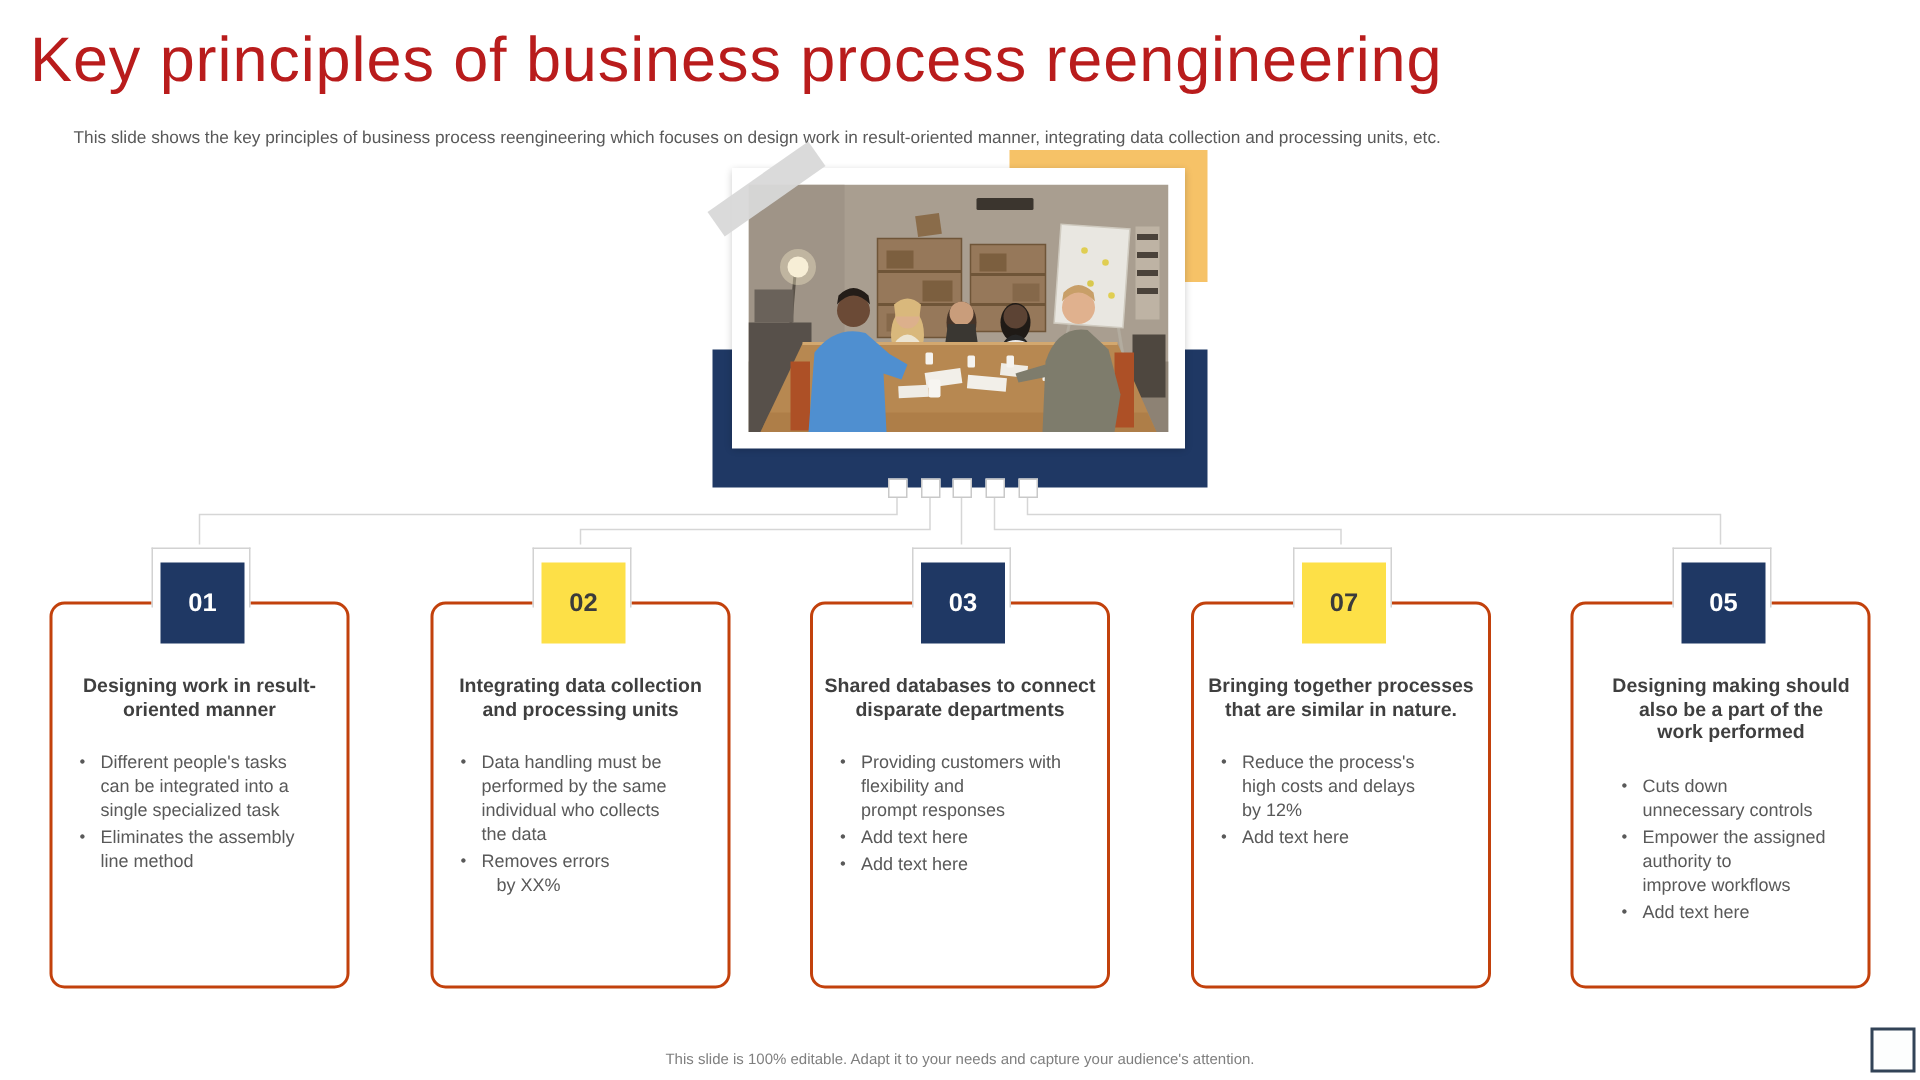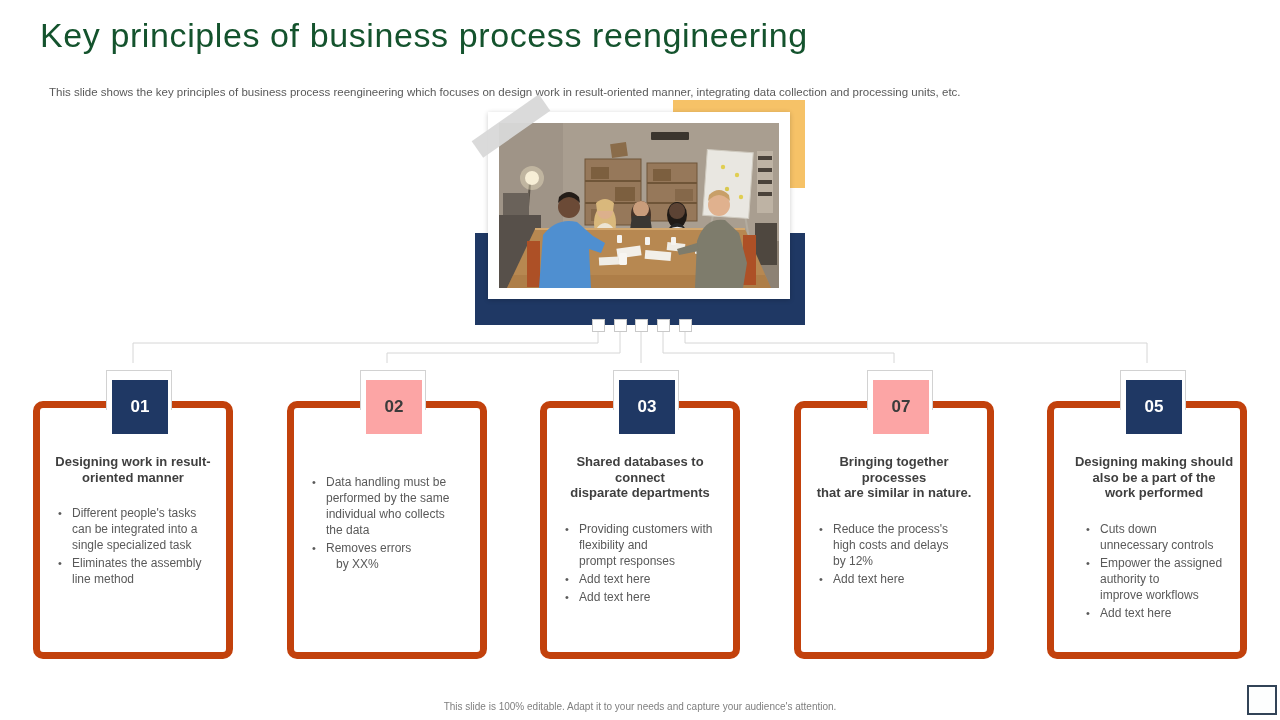--- a/index.html
+++ b/index.html
@@ -2,22 +2,22 @@
 <html><head>
 <meta charset="utf-8">
 <style>
   html,body { margin:0; padding:0; background:#ffffff; }
   .slide {
     position:relative; width:1280px; height:720px; background:#ffffff;
     overflow:hidden; font-family:"Liberation Sans", sans-serif;
   }
   
   .title {
-    position:absolute; left:40px; top:16px; margin:0;
-    font-size:34px; font-weight:300; color:#14532d; letter-spacing:0.6px;
+    position:absolute; left:20px; top:16px; margin:0;
+    font-size:42px; font-weight:300; color:#b91c1c; letter-spacing:0.6px;
   }
   .subtitle {
     position:absolute; left:32px; top:69px; margin:17px;
     font-size:11.5px; color:#595959;
   }
   
   .yellow-rect { position:absolute; left:673px; top:100px; width:132px; height:88px; background:#f6c267; }
   .blue-rect   { position:absolute; left:475px; top:233px; width:330px; height:92px; background:#1f3864; }
   .photo-frame {
     position:absolute; left:488px; top:112px; width:302px; height:187px;
@@ -29,34 +29,34 @@
     background:#d8d8d8; transform:rotate(-35deg); opacity:0.95;
   }
   .node {
     position:absolute; top:319px; width:11px; height:11px;
     background:#ffffff; border:1px solid #c9c9c9;
   }
   .connectors { position:absolute; left:0; top:0; width:1280px; height:720px; pointer-events:none; }
   
   .card {
     position:absolute; top:401px; width:200px; height:258px; box-sizing:border-box;
-    background:#ffffff; border:7px solid #c2410c; border-radius:10px;
+    background:#ffffff; border:2px solid #c2410c; border-radius:10px;
     padding:46px 10px 0 10px;
   }
   .c1 { left:33px; } .c2 { left:287px; } .c3 { left:540px; } .c4 { left:794px; } .c5 { left:1047px;padding-left:24px; }
   .ghost {
     position:absolute; left:66px; top:-38px; width:66px; height:40px; box-sizing:border-box;
     background:#ffffff; border:1px solid #d2d2d2; border-bottom:none;
   }
   .badge {
     position:absolute; left:72px; top:-28px; width:56px; height:54px;
     line-height:54px; text-align:center; font-size:17px; font-weight:bold;
   }
   .badge.navy   { background:#1f3864; color:#ffffff; }
-  .badge.yellow { background:#fca5a5; color:#3b3b3b; }
+  .badge.yellow { background:#fde047; color:#3b3b3b; }
   .card h3 {
     margin:0 -4px; font-size:13px; font-weight:bold; color:#3f3f3f;
     text-align:center; white-space:pre-line; line-height:1.2;
   }
   .card ul { list-style:none; margin:21px 0 0 0; padding:0 0 0 6px; }
   .card li {
     position:relative; padding-left:16px; margin-bottom:2px;
     font-size:12px; color:#595959; line-height:1.33; white-space:pre-line;
   }
   .card li::before { content:"\2022"; position:absolute; left:2px; top:0; font-size:11px; color:#595959; }
@@ -220,20 +220,22 @@
 can be integrated into a
 single specialized task</li>
       <li>Eliminates the assembly
 line method</li>
     </ul>
   </div>
 
   <div class="card c2">
     <div class="ghost"></div>
     <div class="badge yellow">02</div>
+    <h3>Integrating data collection
+and processing units</h3>
     <ul>
       <li>Data handling must be
 performed by the same
 individual who collects
 the data</li>
       <li>Removes errors
 &nbsp;&nbsp;&nbsp;by XX%</li>
     </ul>
   </div>
 

